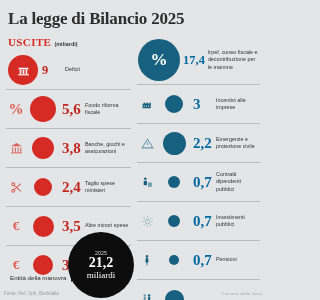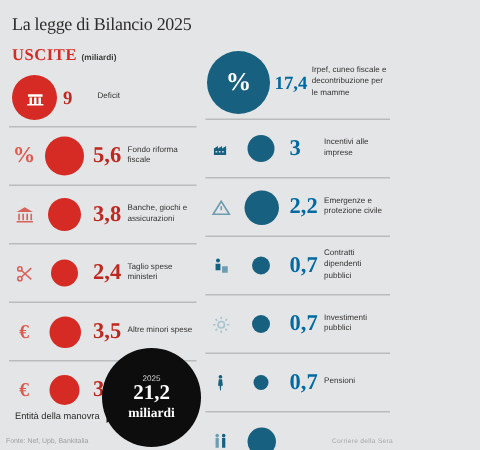--- a/index.html
+++ b/index.html
@@ -6,21 +6,21 @@
   body{
     width:266px;height:300px;
     background:#e4e5e6;
     font-family:"Liberation Sans", sans-serif;
     position:relative;overflow:hidden;
     color:#2b2b2b;
   }
   .page{position:relative;width:266px;height:300px;box-sizing:border-box;padding:6px 6px 0 6px;}
 
   .title{
-    font-size:12px;font-weight:400;color:#2d2d2d;
+    font-size:17px;font-weight:700;color:#2d2d2d;
     letter-spacing:-0.2px;margin:3px 0 7px 2px;
     font-family:"Liberation Serif", serif;
   }
 
   .cols{display:flex;width:100%;}
   .col{width:50%;box-sizing:border-box;position:relative;}
   .col-left{padding-right:2px;}
   .col-right{padding-left:4px;}
 
   .colhead{display:flex;align-items:baseline;gap:3px;margin:0 0 3px 2px;}
@@ -98,21 +98,21 @@
     background:#0d0d0d;color:#fff;
     display:flex;flex-direction:column;align-items:center;justify-content:center;
     text-align:center;
   }
   .blackcircle .yr{font-size:5.4px;color:#cfcfcf;margin-bottom:0px;}
   .blackcircle .amt{
     font-family:"Liberation Serif", serif;font-weight:700;
     font-size:14px;line-height:1;
   }
   .blackcircle .unit{
-    font-family:"Liberation Serif", serif;font-weight:700;
+    font-family:"Liberation Serif", serif;font-weight:400;
     font-size:9px;line-height:1.2;
   }
 
   .source{
     position:absolute;left:4px;bottom:4px;
     font-size:4.6px;color:#9b9d9e;
   }
   .credit{
     position:absolute;right:4px;bottom:4px;
     font-size:4.4px;color:#a6a8a9;letter-spacing:0.2px;

